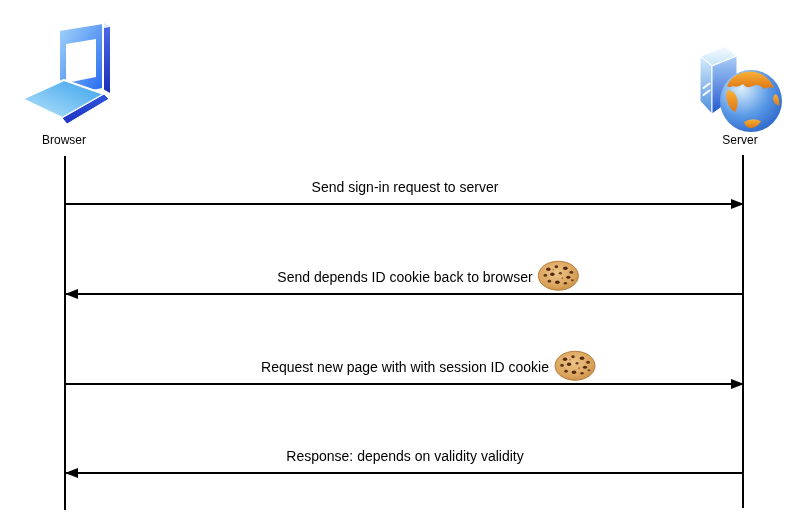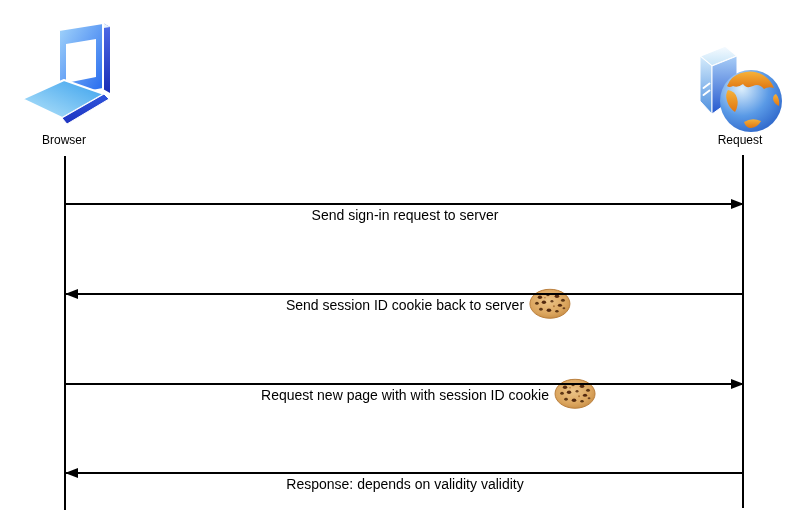--- a/index.html
+++ b/index.html
@@ -41,21 +41,20 @@
   }
   .head-right { right: -1px; border-left: 13px solid #000; }
   .head-left  { left: -1px;  border-right: 13px solid #000; }
   .msg-label {
     position: absolute;
     left: 405px;
     transform: translate(-50%, -50%);
     font-size: 14px;
     white-space: nowrap;
     color: #000;
-    margin-top: 28px;
   }
   .cookie {
     position: absolute;
     left: 100%;
     top: 50%;
     transform: translate(5px, -54%);
   }
   .defs-holder { position: absolute; width: 0; height: 0; overflow: hidden; }
 </style>
 </head>
@@ -132,40 +131,40 @@
       <polygon points="6,16 18,26 18,74 6,61" fill="url(#srvL)" stroke="#ffffff" stroke-width="1"></polygon>
       <polygon points="18,26 43,16 43,56 18,74" fill="url(#srvR)" stroke="#ffffff" stroke-width="1"></polygon>
       <path d="M9.5,48 l6,-4.5 M9.5,55 l6,-4.5" stroke="#ffffff" stroke-width="2" stroke-linecap="round" fill="none"></path>
       <circle cx="57" cy="61" r="31" fill="url(#oceanG)"></circle>
       <path d="M33,46 q4,-10 14,-13 q12,-4 22,2 q8,5 11,13 q-6,-2 -10,1 q-5,-6 -11,-3 q-7,3 -10,-2 q-5,4 -10,2 q-4,2 -6,0 z" fill="url(#landG)"></path>
       <path d="M34,50 q7,1 9,8 q2,7 -2,14 q-6,-4 -8,-11 q-2,-7 1,-11 z" fill="url(#landG)"></path>
       <path d="M50,82 q8,-5 17,-1 q-3,6 -10,7 q-5,0 -7,-6 z" fill="url(#landG)"></path>
       <path d="M82,54 q4,5 3,12 q-5,-2 -6,-7 q0,-4 3,-5 z" fill="url(#landG)"></path>
     </svg>
   </div>
-  <div class="actor-label" style="left:740px; top:133px;">Request</div>
+  <div class="actor-label" style="left:740px; top:133px;">Server</div>
 
   <div class="lifeline" style="left:64px; top:156px; height:354px;"></div>
   <div class="lifeline" style="left:742px; top:155px; height:353px;"></div>
 
   <div id="messages">
     <div class="msg-row">
       <div class="msg-label" style="top: 187px;">
         <span class="msg-text">Send sign-in request to server</span>
         
       </div>
       <div class="msg-arrow" style="top: 203px;">
 
         <span class="head head-right"></span>
       </div>
     </div>
 
     <div class="msg-row">
       <div class="msg-label" style="top: 277px;">
-        <span class="msg-text">Send session ID cookie back to server</span>
+        <span class="msg-text">Send depends ID cookie back to browser</span>
         <svg class="cookie" width="42" height="31" viewBox="0 0 42 31">
           <ellipse cx="21" cy="15.5" rx="20" ry="14.5" fill="url(#cookieGrad)" stroke="#b97e3c" stroke-width="1"></ellipse>
           <ellipse cx="11" cy="9" rx="2.2" ry="1.7" fill="#53290f"></ellipse>
           <ellipse cx="19" cy="6.5" rx="1.8" ry="1.4" fill="#5d3615"></ellipse>
           <ellipse cx="28" cy="8" rx="2.3" ry="1.8" fill="#53290f"></ellipse>
           <ellipse cx="34" cy="12" rx="1.9" ry="1.5" fill="#5d3615"></ellipse>
           <ellipse cx="8" cy="15" rx="1.8" ry="1.5" fill="#5d3615"></ellipse>
           <ellipse cx="15" cy="14" rx="2.2" ry="1.7" fill="#53290f"></ellipse>
           <ellipse cx="23" cy="13" rx="1.5" ry="1.2" fill="#6a4120"></ellipse>
           <ellipse cx="31" cy="17" rx="2.1" ry="1.6" fill="#53290f"></ellipse>

